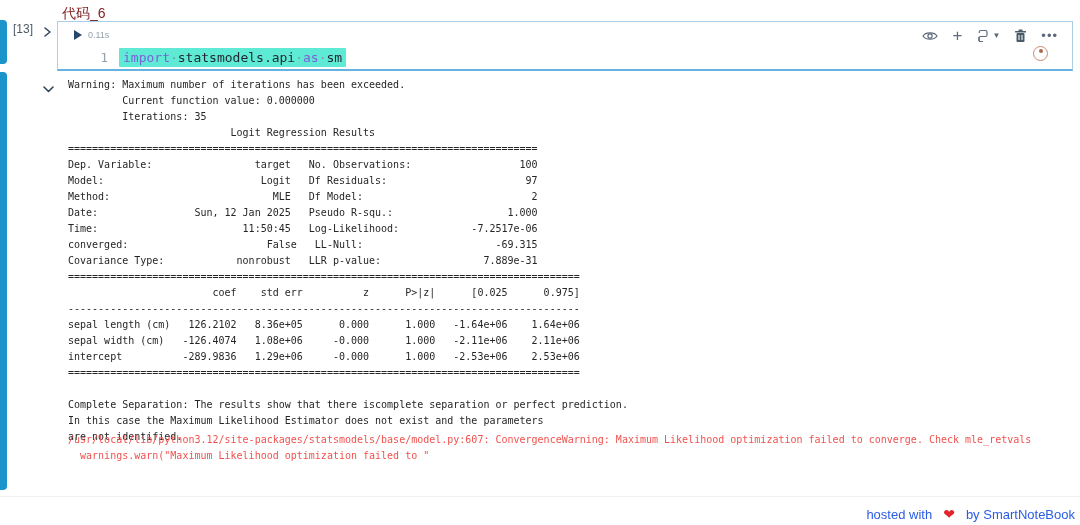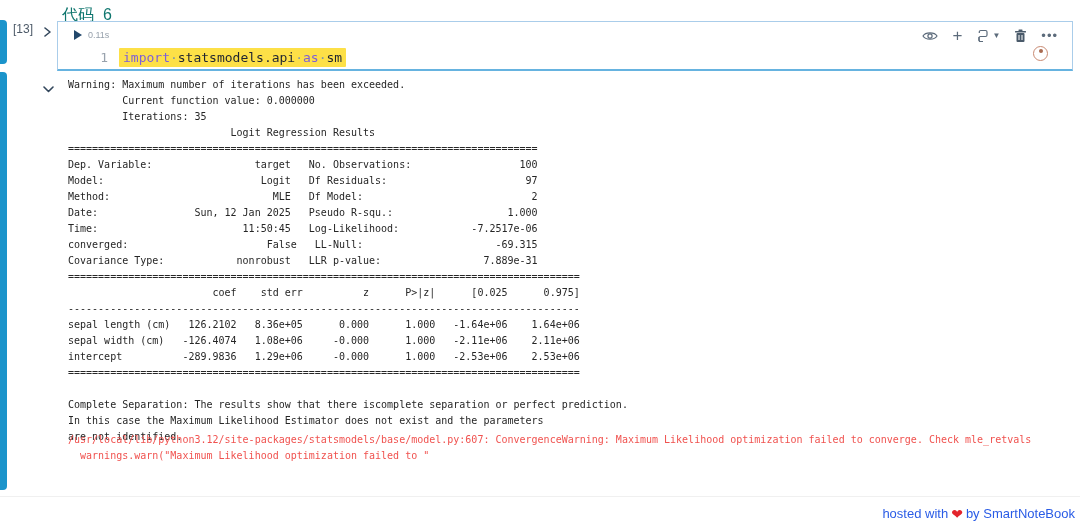--- a/index.html
+++ b/index.html
@@ -10,21 +10,21 @@
   }
   
   .gutter-bar { position:absolute; left:0; width:7px; background:#1b94cb; border-radius:0 4px 4px 0; }
   .bar-cell   { top:20px; height:44px; }
   .bar-output { top:72px; height:418px; }
 
   .exec-count { position:absolute; left:13px; top:22px; font-size:12px; color:#4d5a68; }
   .cell-chevron { position:absolute; left:42px; top:23px; color:#33475c; }
   .output-chevron { position:absolute; left:43px; top:79px; color:#33475c; }
 
-  .cell-title { position:absolute; left:62px; top:5px; font-size:16px; color:#0f766e; }
+  .cell-title { position:absolute; left:62px; top:5px; font-size:14px; color:#7f1d1d; }
 
   .code-cell {
     position:absolute; left:57px; top:21px; width:1016px; height:50px;
     background:#fff; border:1px solid #aacdea; border-bottom:2px solid #66b3e0;
   }
   .run-row { position:absolute; left:16px; top:8px; display:flex; align-items:center; gap:6px; }
   .play-icon {
     width:0; height:0; border-top:5px solid transparent; border-bottom:5px solid transparent;
     border-left:8px solid #23486b; display:inline-block; cursor:pointer;
   }
@@ -42,37 +42,37 @@
     border:1.5px solid #c98a72; border-radius:50%; cursor:pointer;
   }
   .kernel-indicator::after {
     content:""; position:absolute; left:50%; top:2px; transform:translateX(-50%);
     width:4px; height:4px; border-radius:50%; background:#a86a50;
   }
 
   .code-row { position:absolute; left:0; top:26px; width:100%; height:20px;
     font-family:"DejaVu Sans Mono","Liberation Mono",monospace; font-size:13px; }
   .line-number { position:absolute; left:36px; width:14px; text-align:right; top:2px; color:#98a2ad; }
-  .code-line { position:absolute; left:61px; top:0; padding:2px 4px; background:#fde047; border-radius:1px; white-space:pre; }
+  .code-line { position:absolute; left:61px; top:0; padding:2px 4px; background:#5eead4; border-radius:1px; white-space:pre; }
   .tok-kw { color:#7d5ed8; }
   .tok-plain { color:#1f2430; }
   .ws { color:#7f96ab; }
   .ws::before { content:"\00B7"; }
 
   .output-pre {
     position:absolute; left:68px; white-space:pre;
     font-family:"DejaVu Sans Mono","Liberation Mono",monospace;
     font-size:10px; line-height:16px; color:#262626;
   }
   .output-main { top:77px; }
   .output-stderr { top:432px; color:#f0524f; }
 
   .footer {
     position:absolute; right:5px; bottom:3px; font-size:13px; color:#2a5ce6;
-    display:flex; align-items:flex-start; gap:3px;
+    display:flex; align-items:center; gap:11px;
   }
   .heart { color:#e3242b; font-size:14px; }
   .footer-divider { position:absolute; left:0; bottom:28px; width:1080px; height:1px; background:#f0f0f0; }
 </style>
 </head>
 <body>
 
 <div id="app">
 
   <div class="gutter-bar bar-cell"></div>

